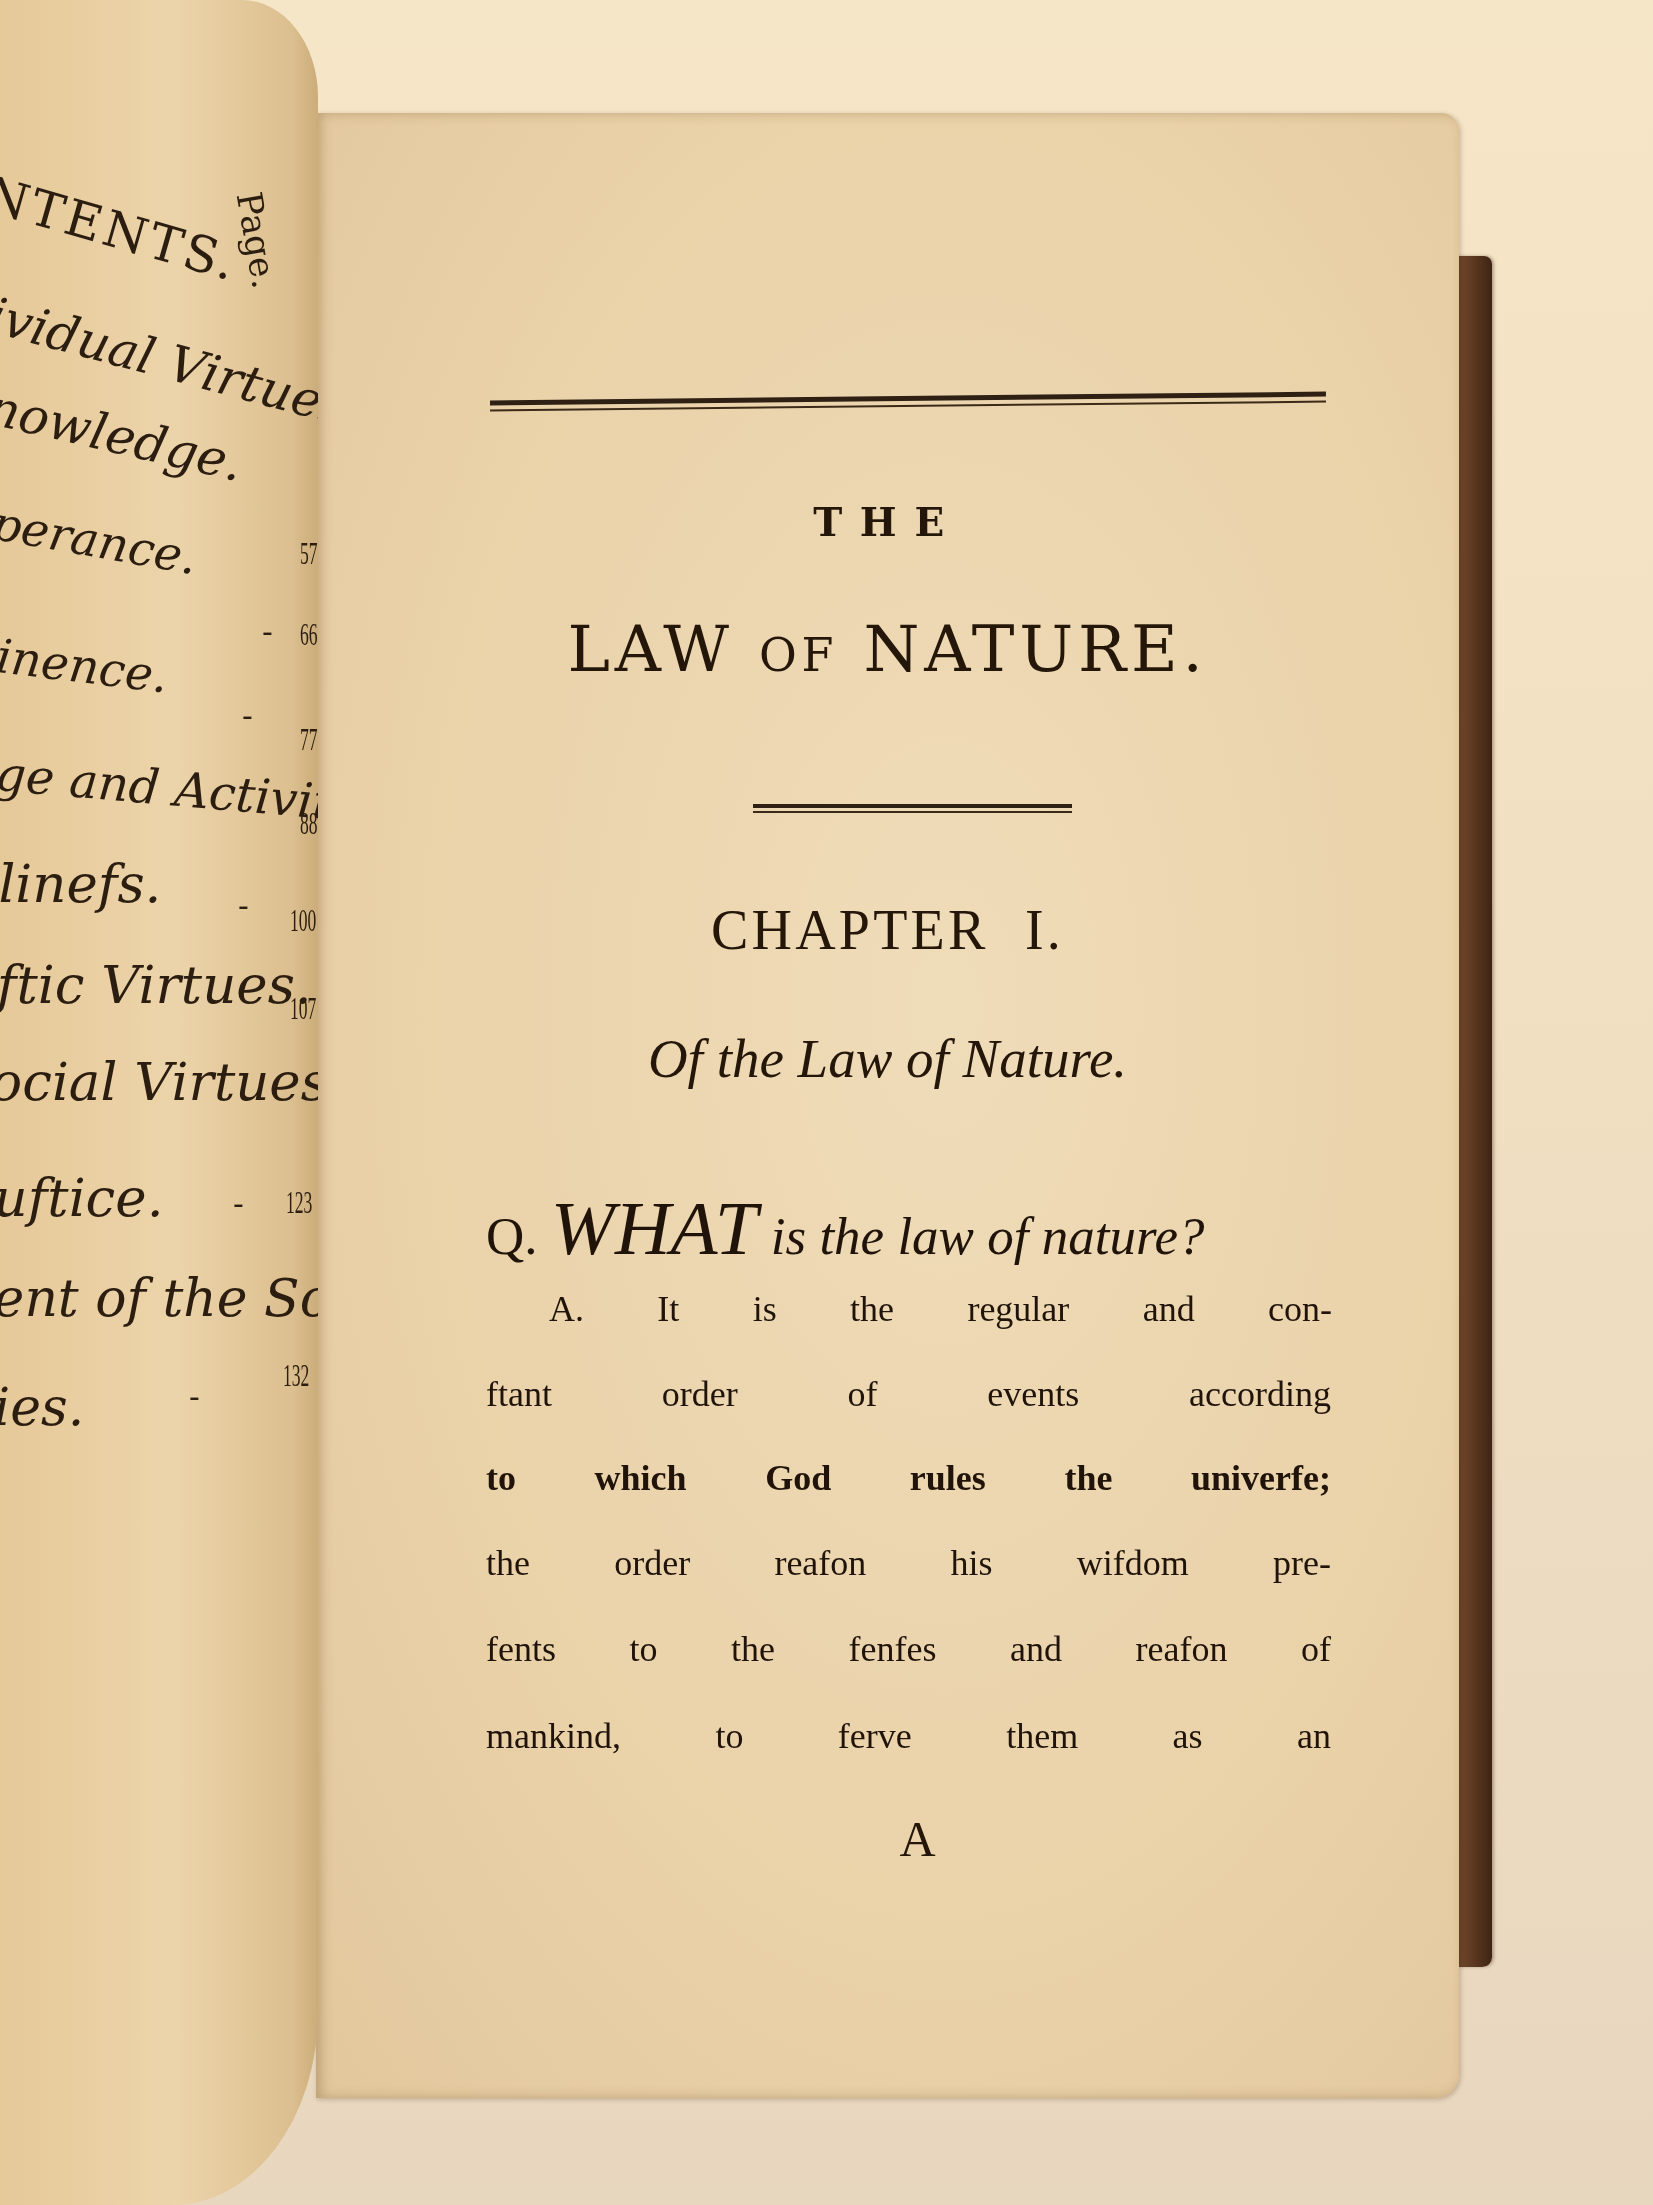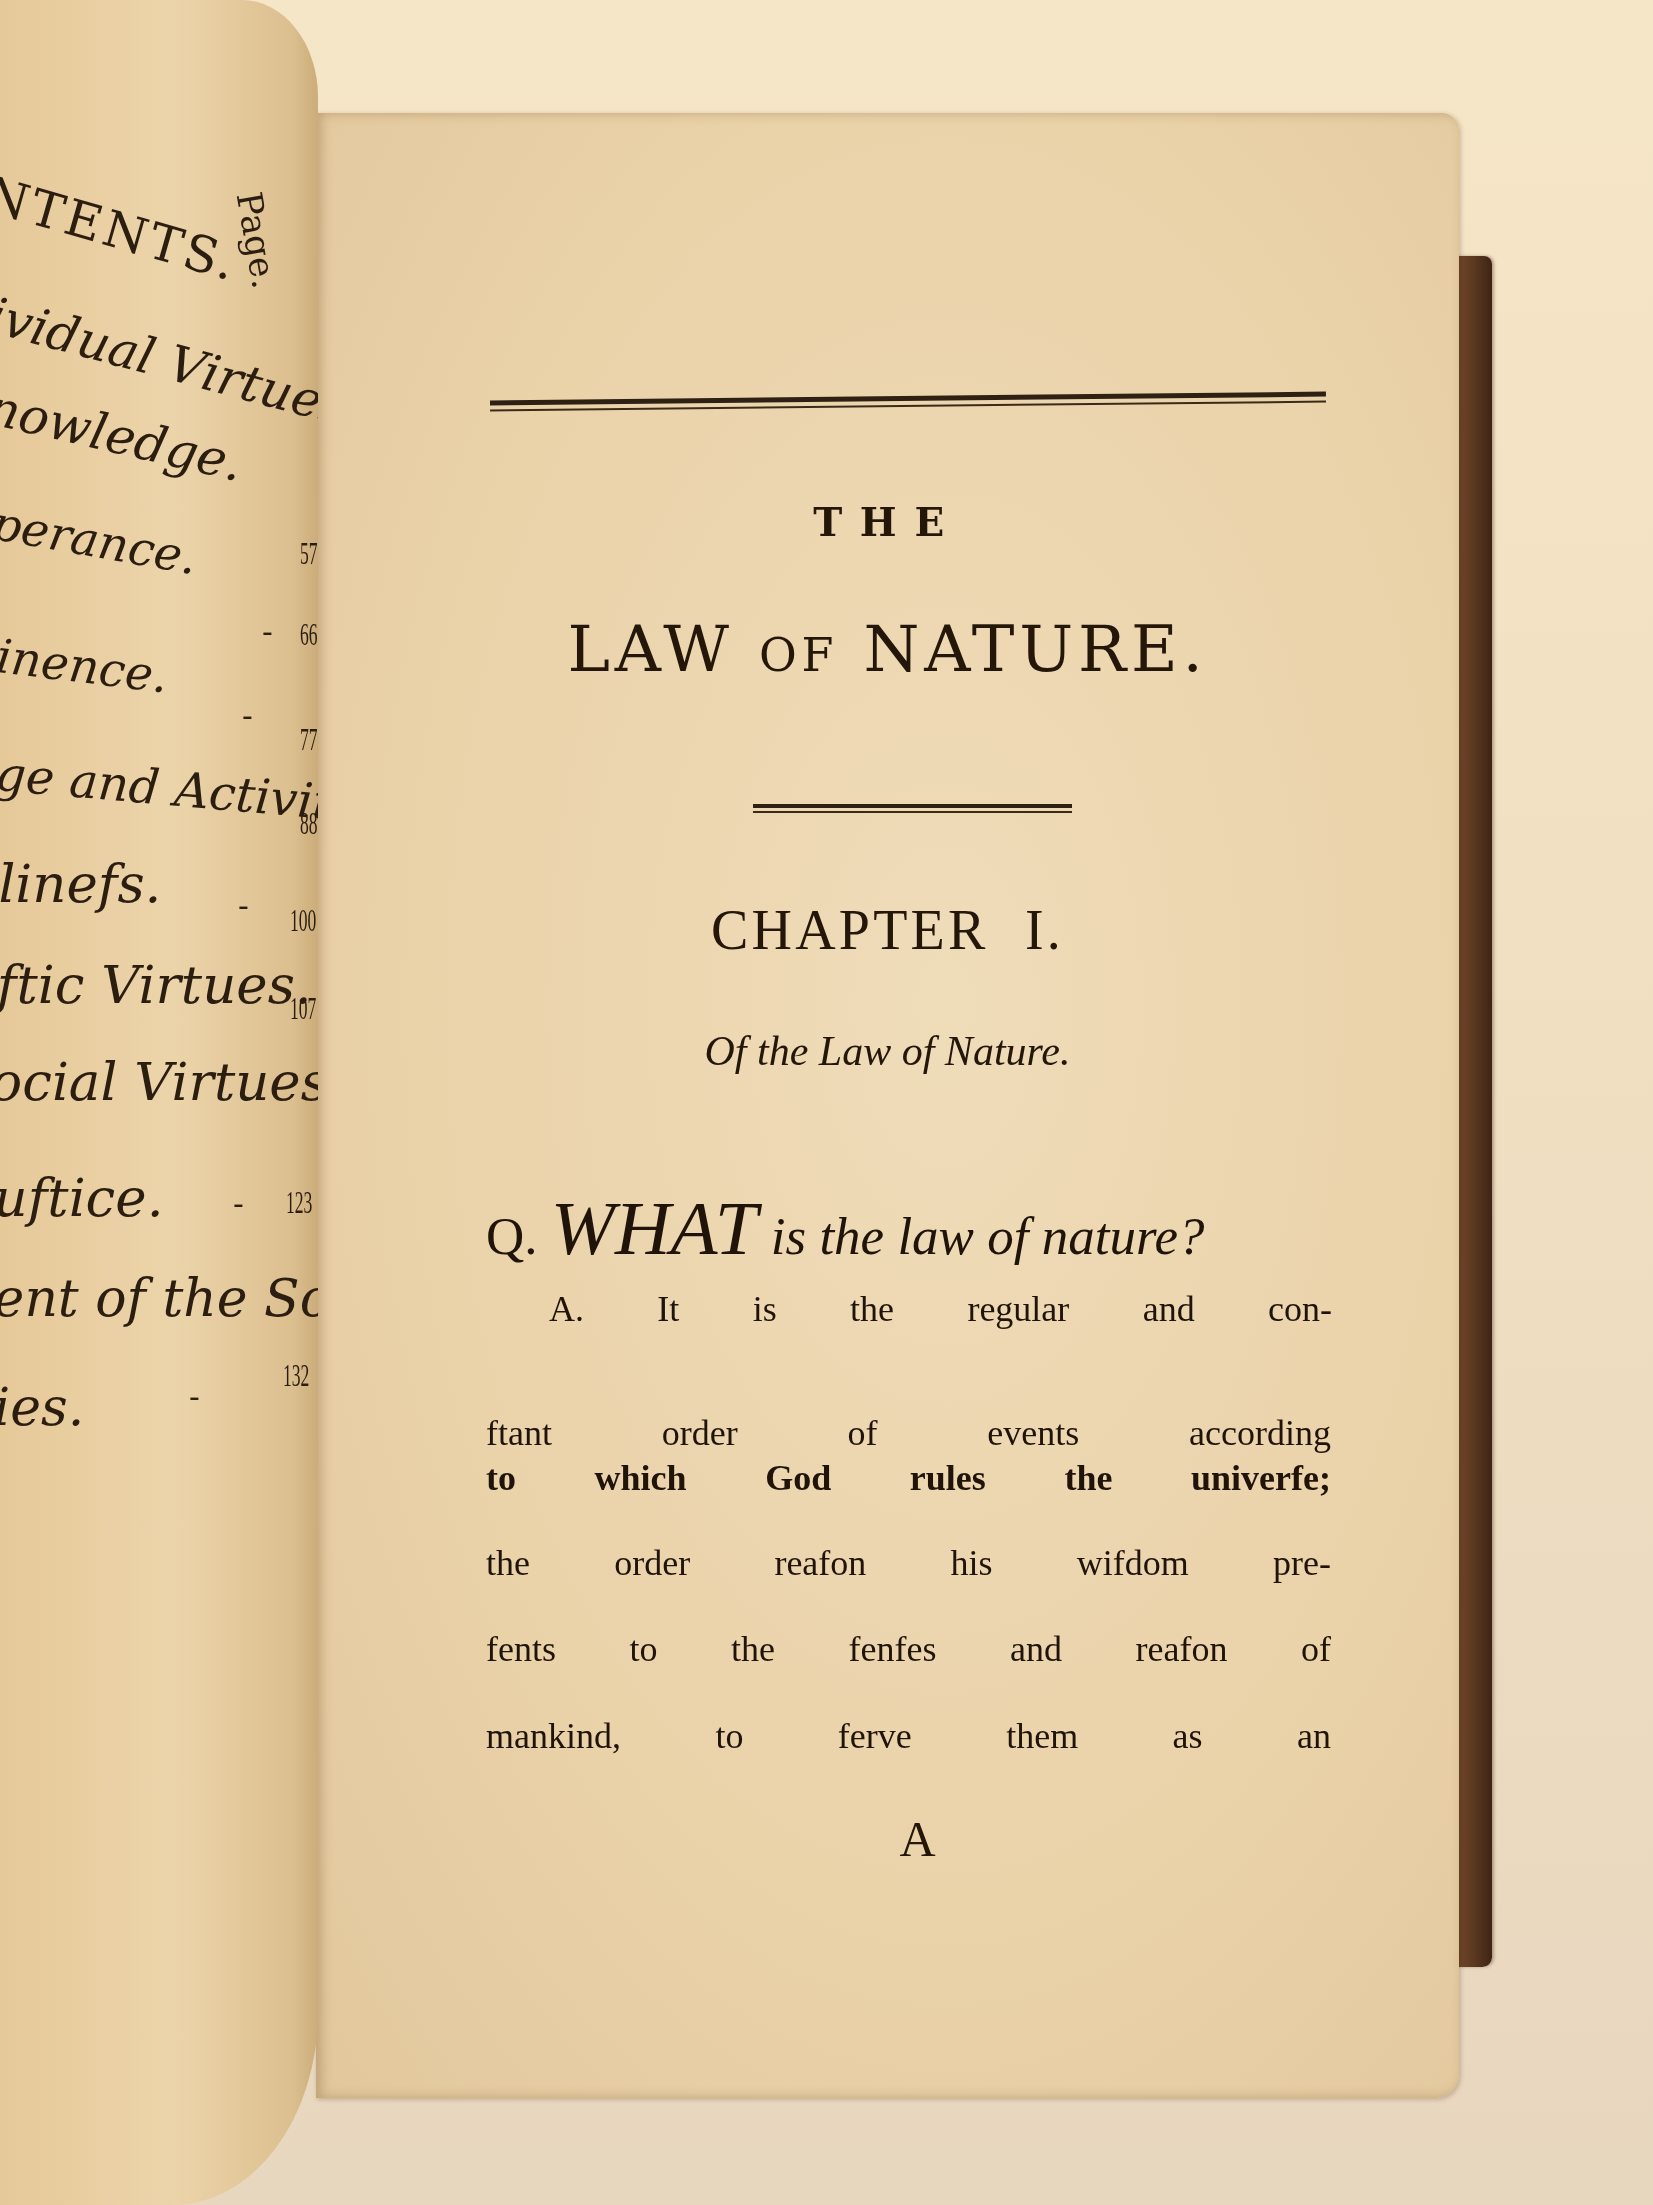--- a/index.html
+++ b/index.html
@@ -108,29 +108,29 @@
 <div class="center-text" style="top:612px; font-size:64px; letter-spacing:4.8px;">
   <span>LAW</span>
   <span class="sc">OF</span>
   <span>NATURE.</span>
 </div>
 
 <div class="rule" style="left:753px; top:804px; width:319px; border-top-width:4px; border-bottom-width:2.4px; padding-top:3.2px;"></div>
 
 <div class="center-text" style="top:898px; font-size:56px; letter-spacing:3.2px; font-family:'Liberation Serif', serif; word-spacing:19.3px;">CHAPTER I.</div>
 
-<div class="center-text" style="top:1027px; font-size:42px; font-style:italic; font-family:'Liberation Serif', serif;">Of the Law of Nature.</div>
+<div class="center-text" style="top:1027px; font-size:55px; font-style:italic; font-family:'Liberation Serif', serif;">Of the Law of Nature.</div>
 
 <div class="body-line" style="top:1184px; font-size:53px; text-align:left; text-align-last:left;">
   <span>Q.</span>
   <span style="font-style:italic; font-size:77px;">WHAT</span>
   <span style="font-style:italic;">is the law of nature?</span>
 </div>
 
 <div class="body-line" style="top:1288px; left:549px; width:783px;">A. It is the regular and con-</div>
-<div class="body-line" style="top:1412px;">ftant order of events according</div>
+<div class="body-line" style="top:1373px;">ftant order of events according</div>
 <div class="body-line" style="top:1457px;font-weight:bold;">to which God rules the univerfe;</div>
 <div class="body-line" style="top:1542px;">the order reafon his wifdom pre-</div>
 <div class="body-line" style="top:1628px;">fents to the fenfes and reafon of</div>
 <div class="body-line" style="top:1715px;">mankind, to ferve them as an</div>
 
 <div class="center-text" style="top:1810px; left:837px; width:161px; font-size:50px; font-family:'Liberation Serif', serif;">A</div>
 
 
 </body></html>

